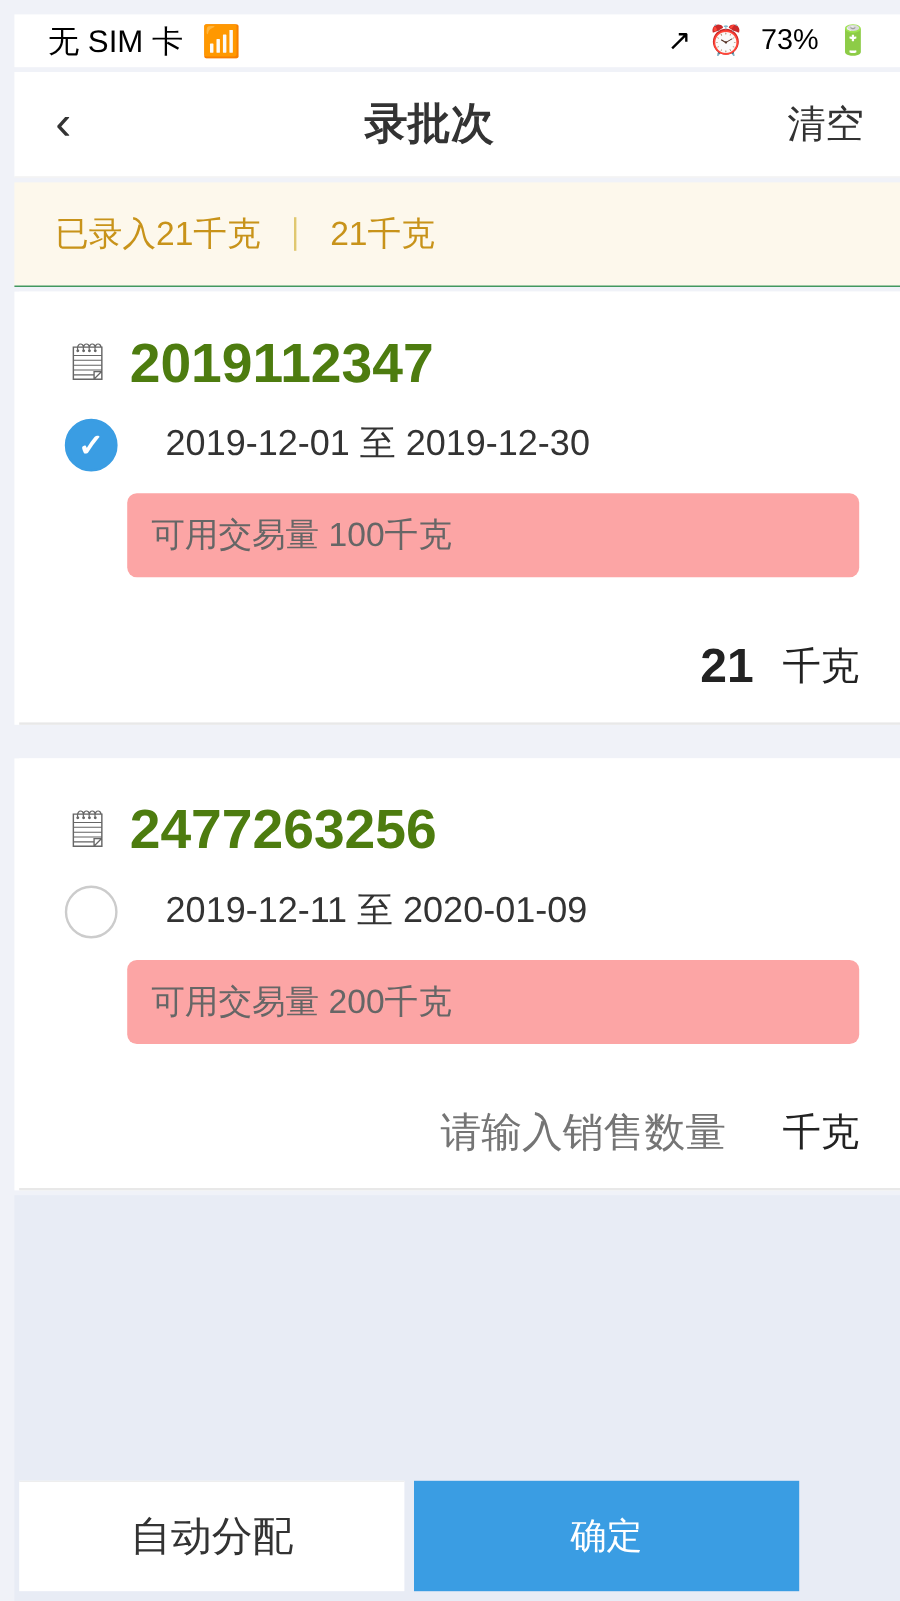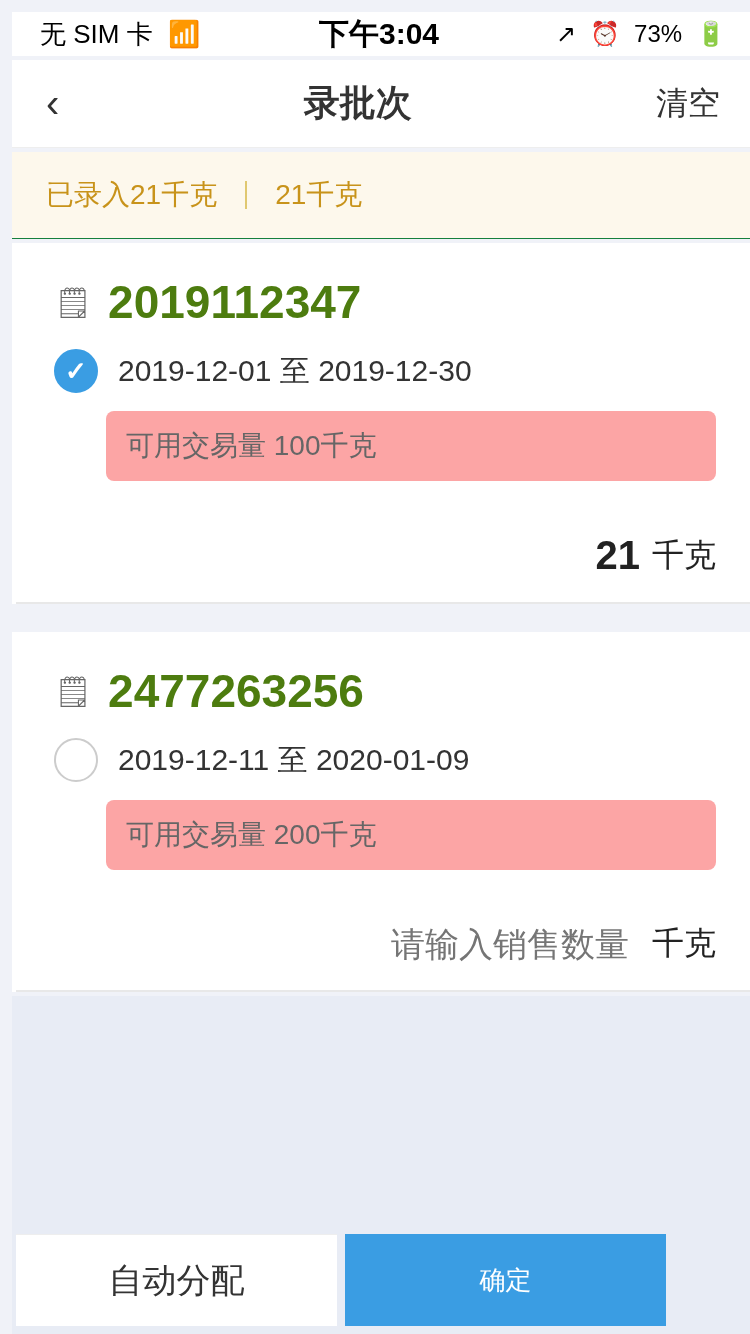--- a/index.html
+++ b/index.html
@@ -111,22 +111,22 @@
       color: #666;
     }
     .batch-number {
       font-size: 46px;
       font-weight: 600;
       color: #4d7c0f;
     }
 
     .date-row {
       display: flex;
-      align-items: center;
-      gap: 12px;
+      align-items: flex-start;
+      gap: 32px;
       margin-bottom: 14px;
     }
     .radio-circle {
       width: 44px;
       height: 44px;
       border-radius: 50%;
       border: 2px solid #ccc;
       display: flex;
       align-items: center;
       justify-content: center;
@@ -155,40 +155,40 @@
       margin-left: 60px;
       font-size: 28px;
       color: #666;
     }
 
     .quantity-row {
       display: flex;
       align-items: center;
       justify-content: flex-end;
       padding: 16px 30px 20px;
-      gap: 4px;
+      gap: 16px;
       border-bottom: 2px solid #e8e8e8;
       background: #fff;
     }
     .quantity-value {
       font-size: 40px;
       font-weight: 600;
       color: #222;
     }
     .quantity-unit {
       font-size: 32px;
       color: #222;
     }
 
     .input-row {
       display: flex;
       align-items: center;
       justify-content: flex-end;
       padding: 16px 30px 20px;
-      gap: 0;
+      gap: 24px;
       border-bottom: 2px solid #e8e8e8;
       background: #fff;
     }
     .quantity-input {
       font-size: 34px;
       color: #bbb;
       border: none;
       outline: none;
       text-align: right;
       background: transparent;
@@ -229,34 +229,33 @@
       color: #333;
       cursor: pointer;
       border-top: 1px solid #eee;
     }
     .btn-confirm {
       flex: 1;
       background: #3a9de3;
       display: flex;
       align-items: center;
       justify-content: center;
-      font-size: 26px;
+      font-size: 30px;
       color: #fff;
       cursor: pointer;
     }
   </style>
 </head>
 <body>
 
 <div class="status-bar">
   <div class="status-left">
     <span>无 SIM 卡</span>
     <span>📶</span>
   </div>
-  <div class="status-center">下午3:04</div>
   <div class="status-right">
     <span>↗</span>
     <span>⏰</span>
     <span>73%</span>
     <span>🔋</span>
   </div>
 </div>
 
 <div class="nav-bar">
   <div class="nav-back">‹</div>

